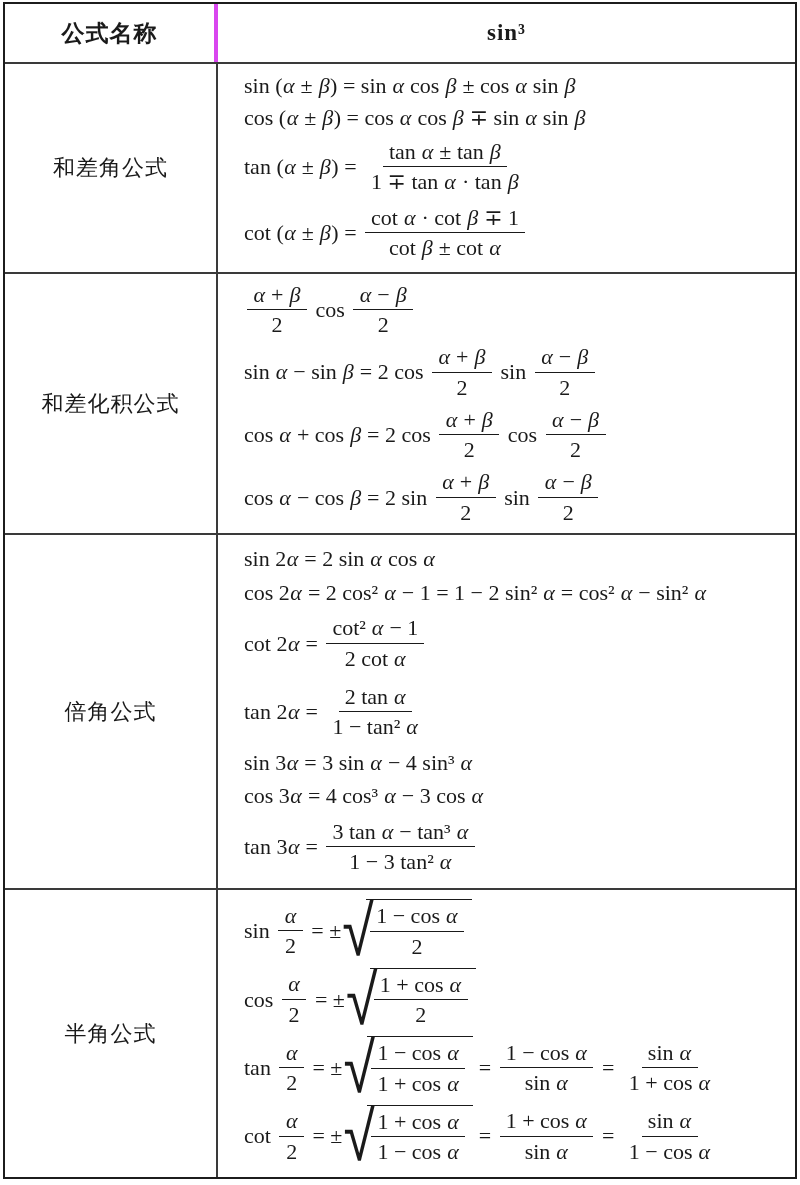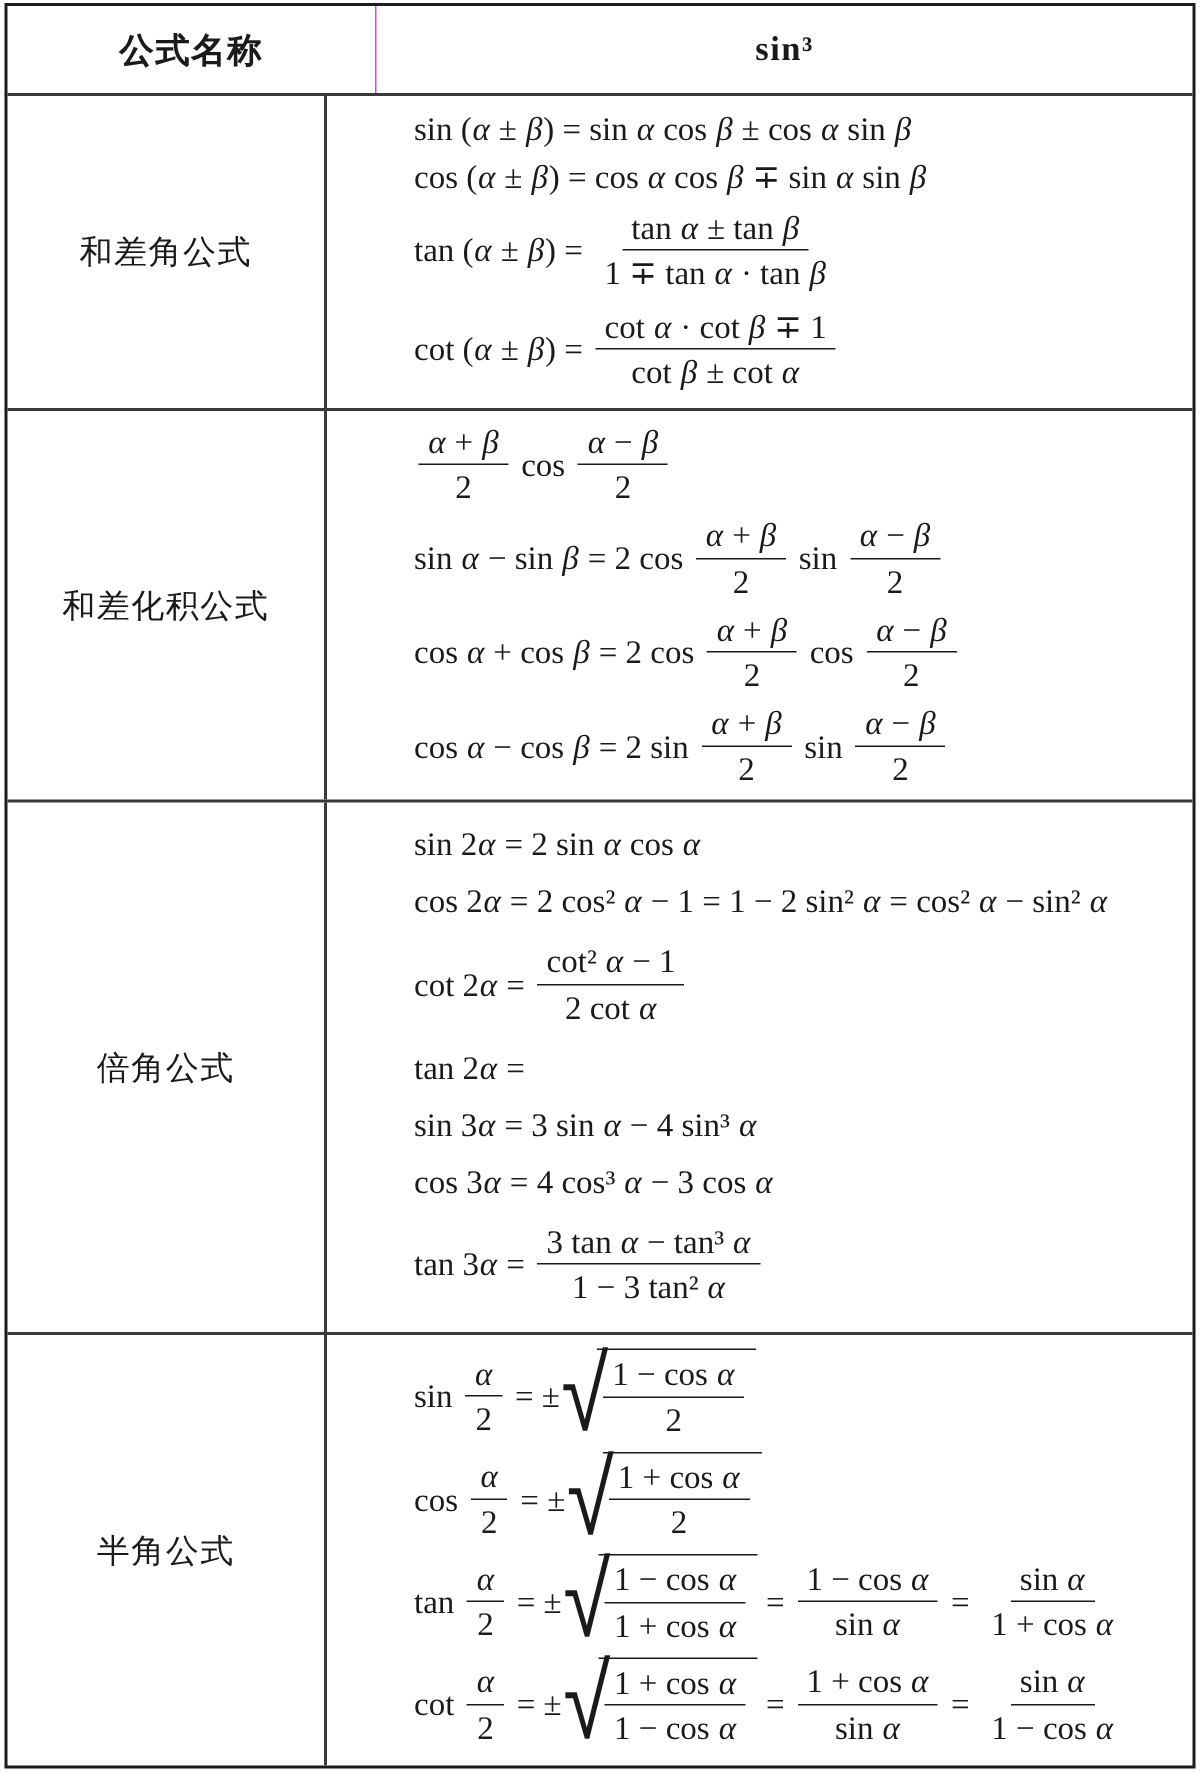--- a/index.html
+++ b/index.html
@@ -25,21 +25,21 @@
     flex: 0 0 auto;
   }
   .hcell {
     display: flex;
     align-items: center;
     justify-content: center;
     font-weight: bold;
     font-size: 23px;
     letter-spacing: 1px;
   }
-  .name-col { width: 246px; border-right: 1px solid #d946ef; flex: 0 0 auto; }
+  .name-col { width: 213px; border-right: 4px solid #d946ef; flex: 0 0 auto; }
   .formula-col { flex: 1 1 auto; }
   .trow {
     display: flex;
     border-bottom: 2px solid #3a3a3a;
     flex: 0 0 auto;
   }
   .trow:last-child { border-bottom: none; flex: 1 1 auto; }
   .row-h1 { height: 210px; }
   .row-h2 { height: 261px; }
   .row-h3 { height: 355px; }
@@ -54,21 +54,20 @@
     letter-spacing: 1px;
   }
   .formula-cell {
     flex: 1 1 auto;
     display: flex;
     flex-direction: column;
     justify-content: space-evenly;
     align-items: flex-start;
     padding: 4px 8px 4px 26px;
     overflow: hidden;
-    margin-left: 32px;
   }
   .formula-line {
     display: flex;
     align-items: center;
     font-size: 22px;
     line-height: 1.25;
   }
   .mtxt { white-space: pre; }
   .mtxt i { font-style: italic; padding: 0 0.5px; }
   .frac {
@@ -258,20 +257,28 @@
             <span class="num">
               <span class="mtxt">cot² <i>α</i> − 1</span>
             </span>
             <span class="den">
               <span class="mtxt">2 cot <i>α</i></span>
             </span>
           </span>
         </div>
         <div class="formula-line">
           <span class="mtxt">tan 2<i>α</i> = </span>
+          <span class="frac">
+            <span class="num">
+              <span class="mtxt">2 tan <i>α</i></span>
+            </span>
+            <span class="den">
+              <span class="mtxt">1 − tan² <i>α</i></span>
+            </span>
+          </span>
         </div>
         <div class="formula-line">
           <span class="mtxt">sin 3<i>α</i> = 3 sin <i>α</i> − 4 sin³ <i>α</i></span>
         </div>
         <div class="formula-line">
           <span class="mtxt">cos 3<i>α</i> = 4 cos³ <i>α</i> − 3 cos <i>α</i></span>
         </div>
         <div class="formula-line">
           <span class="mtxt">tan 3<i>α</i> = </span>
           <span class="frac">

